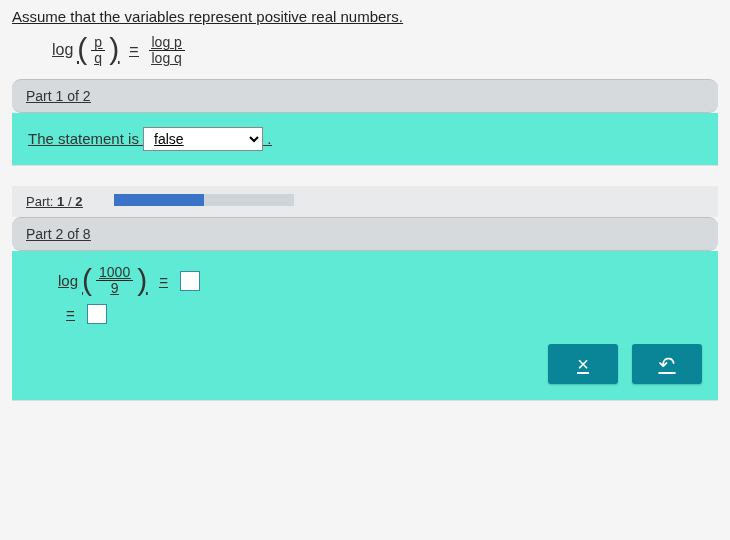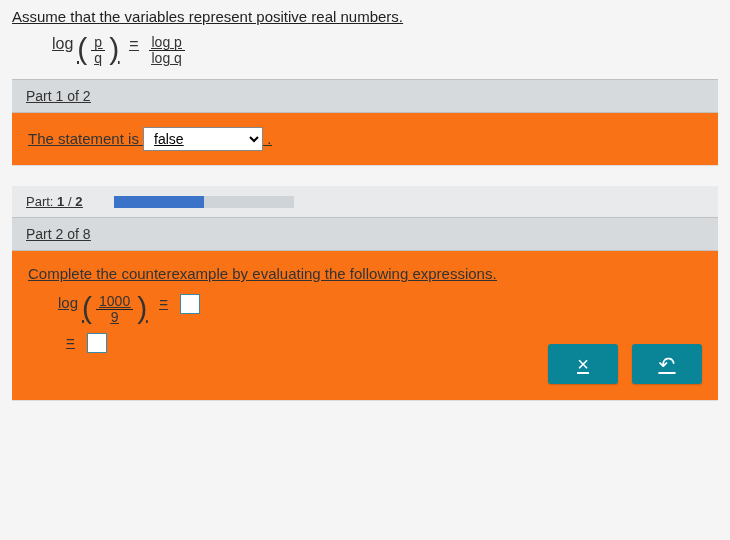--- a/index.html
+++ b/index.html
@@ -7,45 +7,45 @@
     font-family: Arial, Helvetica, sans-serif;
     background: #f5f5f5;
     color: #333;
     width: 730px;
     height: 540px;
     overflow: hidden;
     padding: 8px 12px 0 12px;
   }
   .instruction { font-size: 15px; margin-bottom: 10px; color: #222; }
   .equation-block { margin-left: 40px; margin-bottom: 14px; font-size: 16px; }
-  .eq-row { display: flex; gap: 4px; }
+  .eq-row { display: flex; align-items: center; gap: 4px; }
   .frac { display: inline-flex; flex-direction: column; align-items: center; line-height: 1.05; font-size: 14px; }
   .frac .num { border-bottom: 1px solid #222; padding: 0 3px; }
   .frac .den { padding: 0 3px; }
   .paren { font-size: 30px; font-weight: 300; line-height: 1; position: relative; top: -1px; }
 
   .section-header {
     background: #d7dadc;
     padding: 8px 14px;
     font-size: 14px;
     color: #333;
     border-top: 1px solid #c0c0c0;
     border-bottom: 1px solid #c0c0c0;
+    border-radius: 9px;
   }
   .section-body {
-    background: #f97316;
+    background: #5eead4;
     padding: 14px 16px;
     font-size: 15px;
     border-bottom: 1px solid #ddd;
   }
   .progress-bar {
     background: #e8eaeb;
     padding: 8px 14px;
     display: flex;
-    align-items: center;
     gap: 32px;
     font-size: 13px;
   }
   .progress-bar .track {
     width: 180px; height: 12px; background: #cfd4d8; position: relative;
   }
   .progress-bar .fill {
     position: absolute; left:0; top:0; bottom:0; background: #3b73c9;
   }
 
@@ -106,21 +106,20 @@
   <span>
     <span>Part: </span><b>1</b><span> / </span><b>2</b>
   </span>
   <span class="track">
     <span class="fill" style="width:50%"></span>
   </span>
 </div>
 
 <div class="section-header">Part 2 of 8</div>
 <div class="section-body part2-body">
-  <div style="margin-bottom:12px;">Complete the counterexample by evaluating the following expressions.</div>
 
   <div class="eq-row" style="margin-left:30px; margin-bottom:8px;">
     <span>log</span>
     <span class="paren">(</span>
     <span class="frac">
       <span class="num">1000</span>
       <span class="den">9</span>
     </span>
     <span class="paren">)</span>
     <span style="margin:0 8px">=</span>

